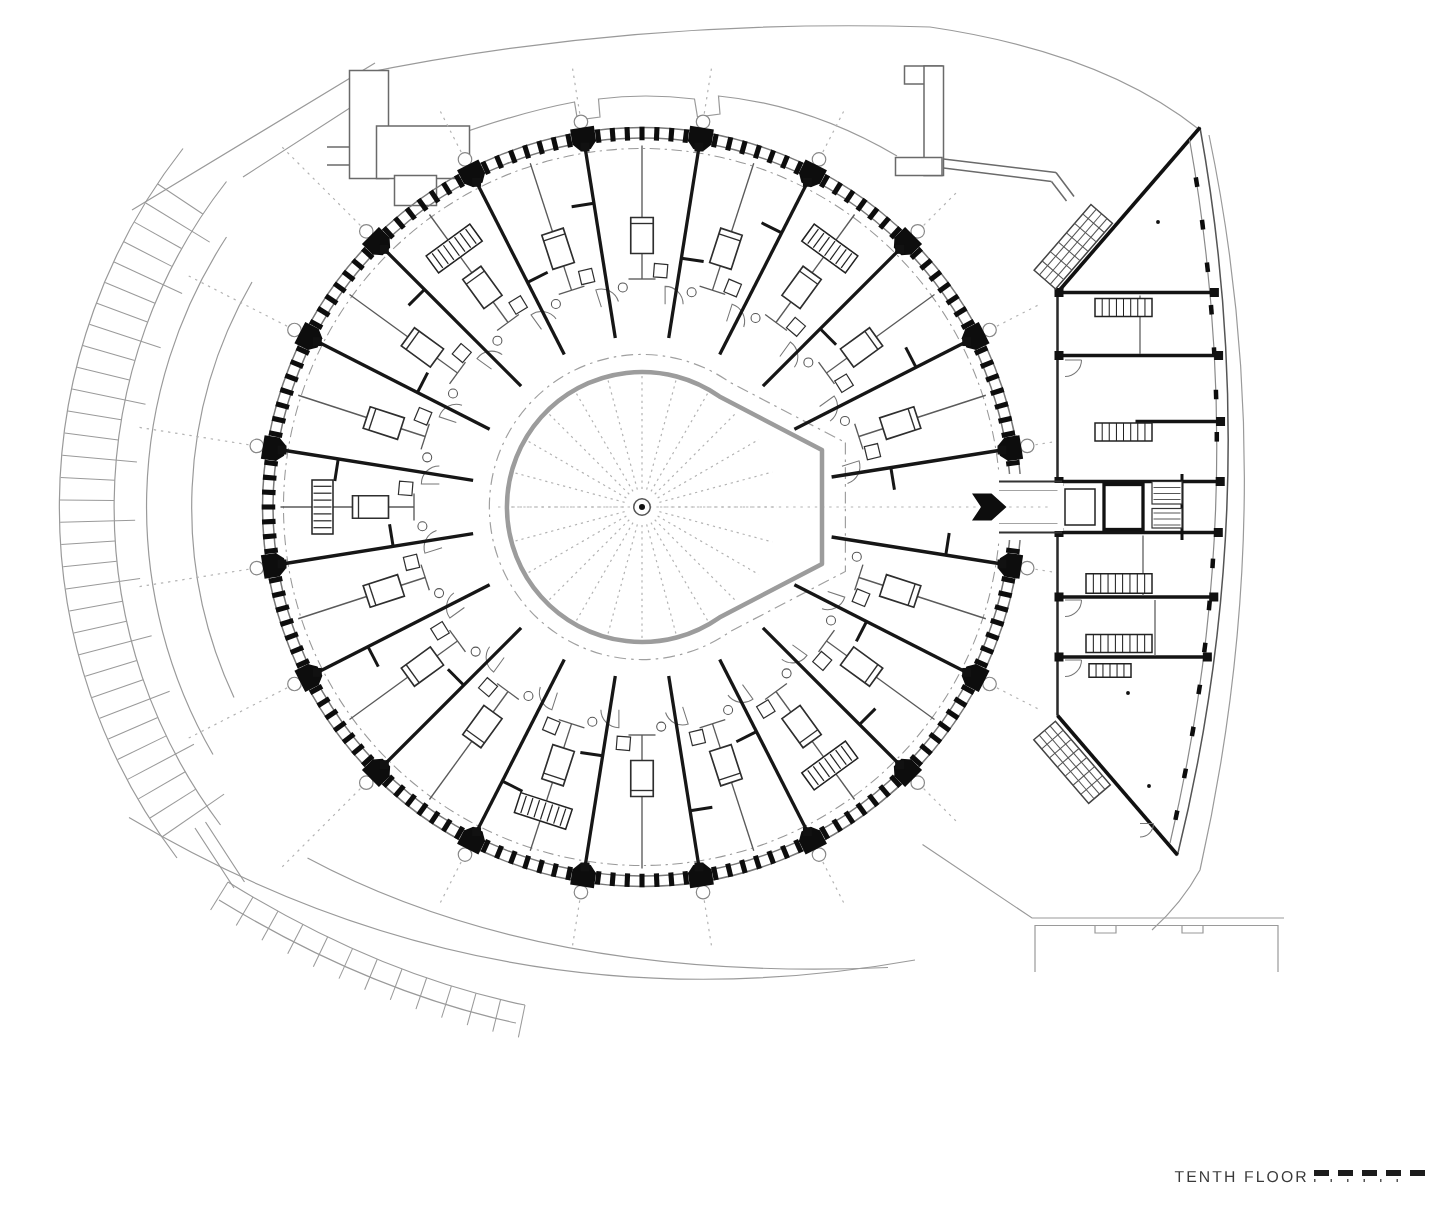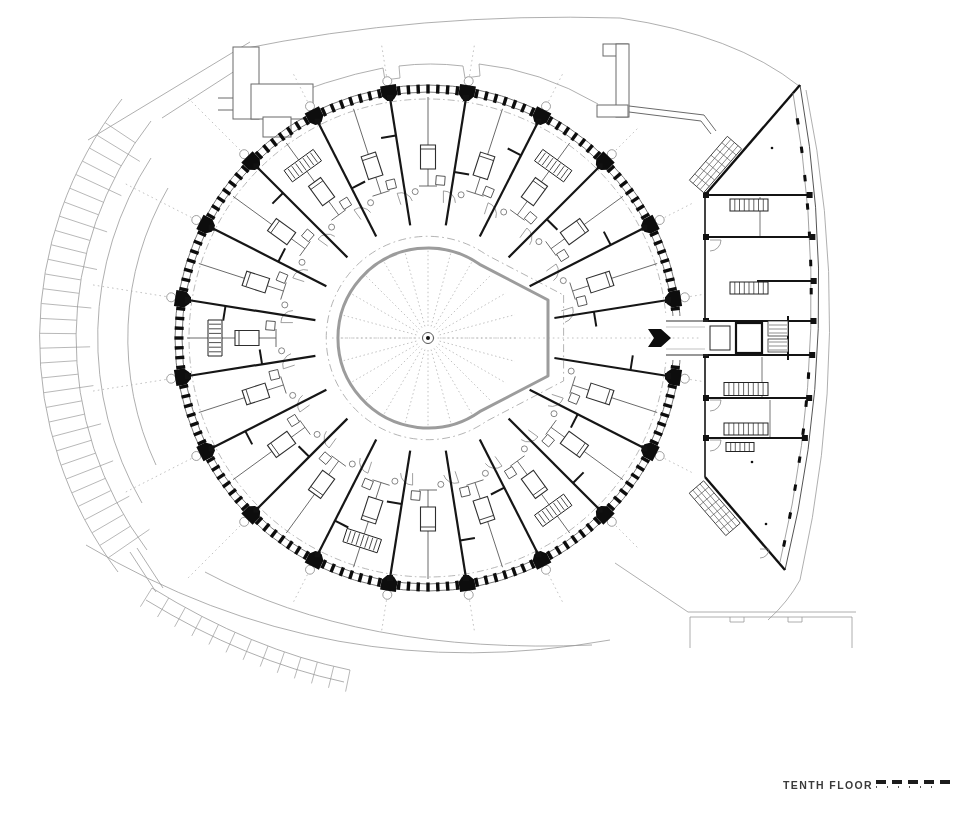--- a/index.html
+++ b/index.html
@@ -1,20 +1,20 @@
 <!DOCTYPE html>
 <html><head>
 <meta charset="utf-8">
 <style>
   html,body{margin:0;padding:0;background:#fff;}
   .canvas{position:relative;width:960px;height:816px;background:#fff;overflow:hidden;
           font-family:"Liberation Sans",sans-serif;}
   .plan-svg{position:absolute;left:0;top:0;}
   .drawing-title{position:absolute;left:783px;top:779px;font-size:10.5px;letter-spacing:1.4px;
-                 color:#3a3a3a;font-weight:700;white-space:nowrap;}
+                 color:#3a3a3a;font-weight:400;white-space:nowrap;}
   .sbar{position:absolute;left:876px;top:780px;width:74px;}
   .sbar-band{height:3.5px;background:repeating-linear-gradient(90deg,#1c1c1c 0 10px,transparent 10px 16px);}
   .sbar-ticks{display:flex;gap:10px;margin-top:2px;}
   .sbar-ticks span{width:1px;height:2.5px;background:#555;display:block;}
 </style>
 </head>
 <body>
 
 <div class="canvas">
   <svg class="plan-svg" id="plan" width="960" height="816" viewBox="0 0 960 816">

